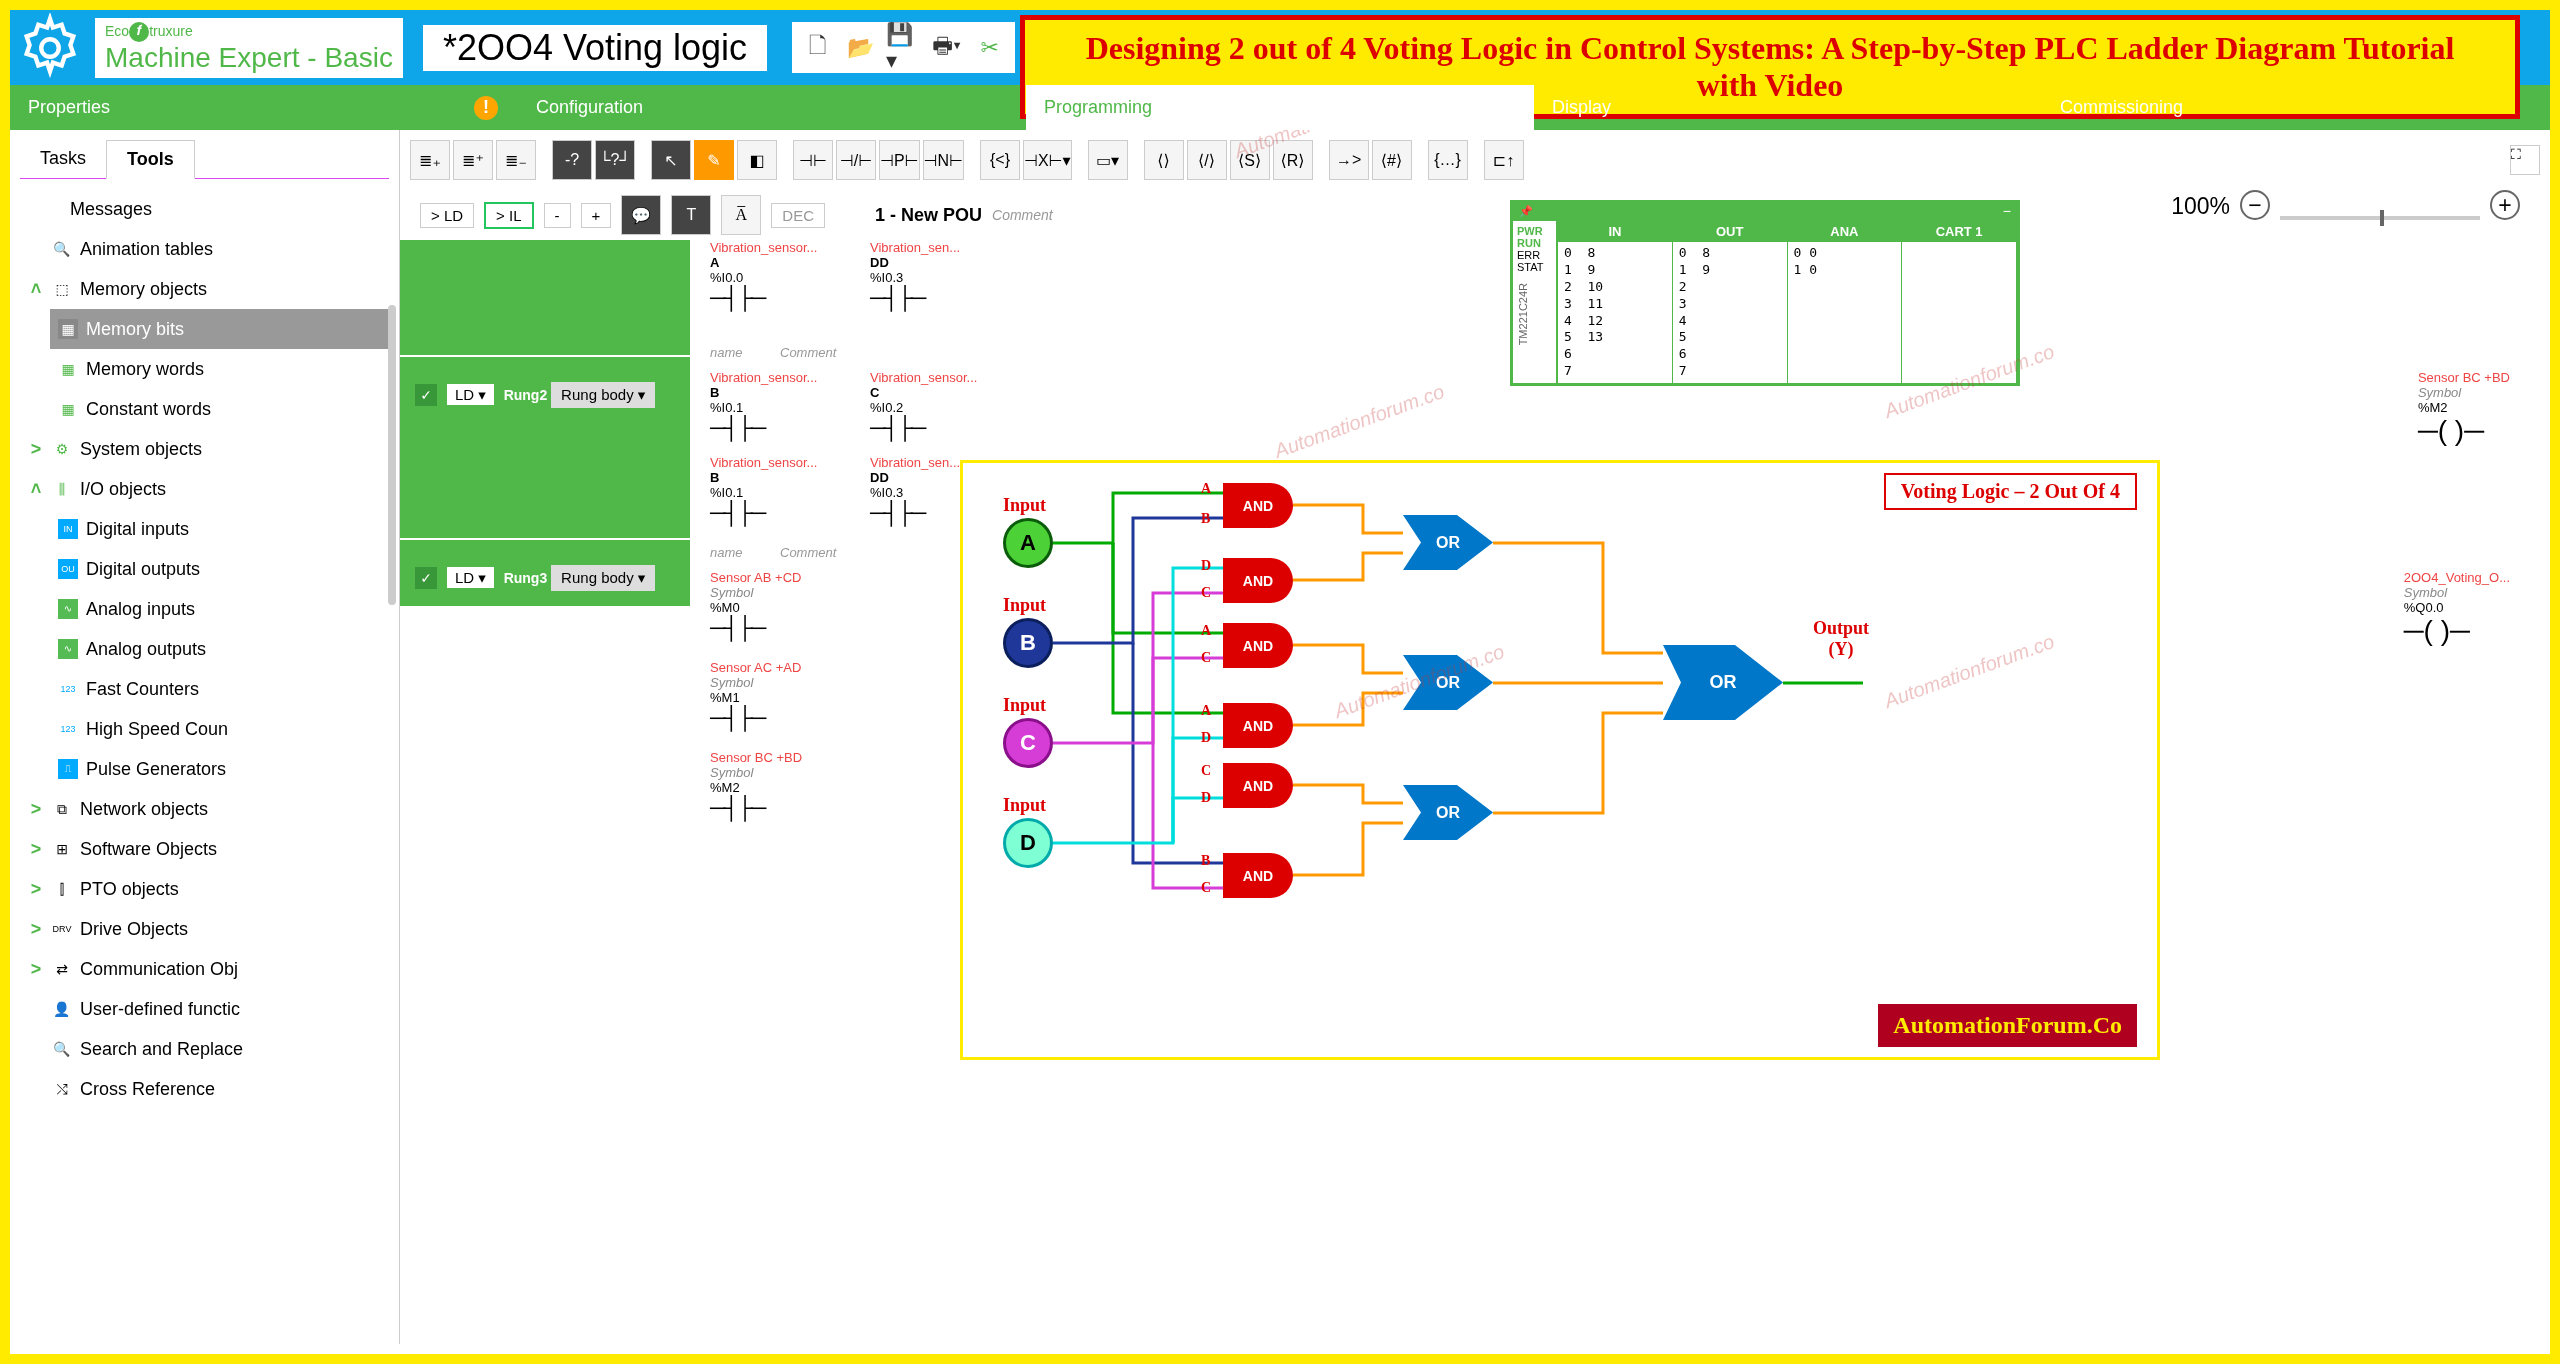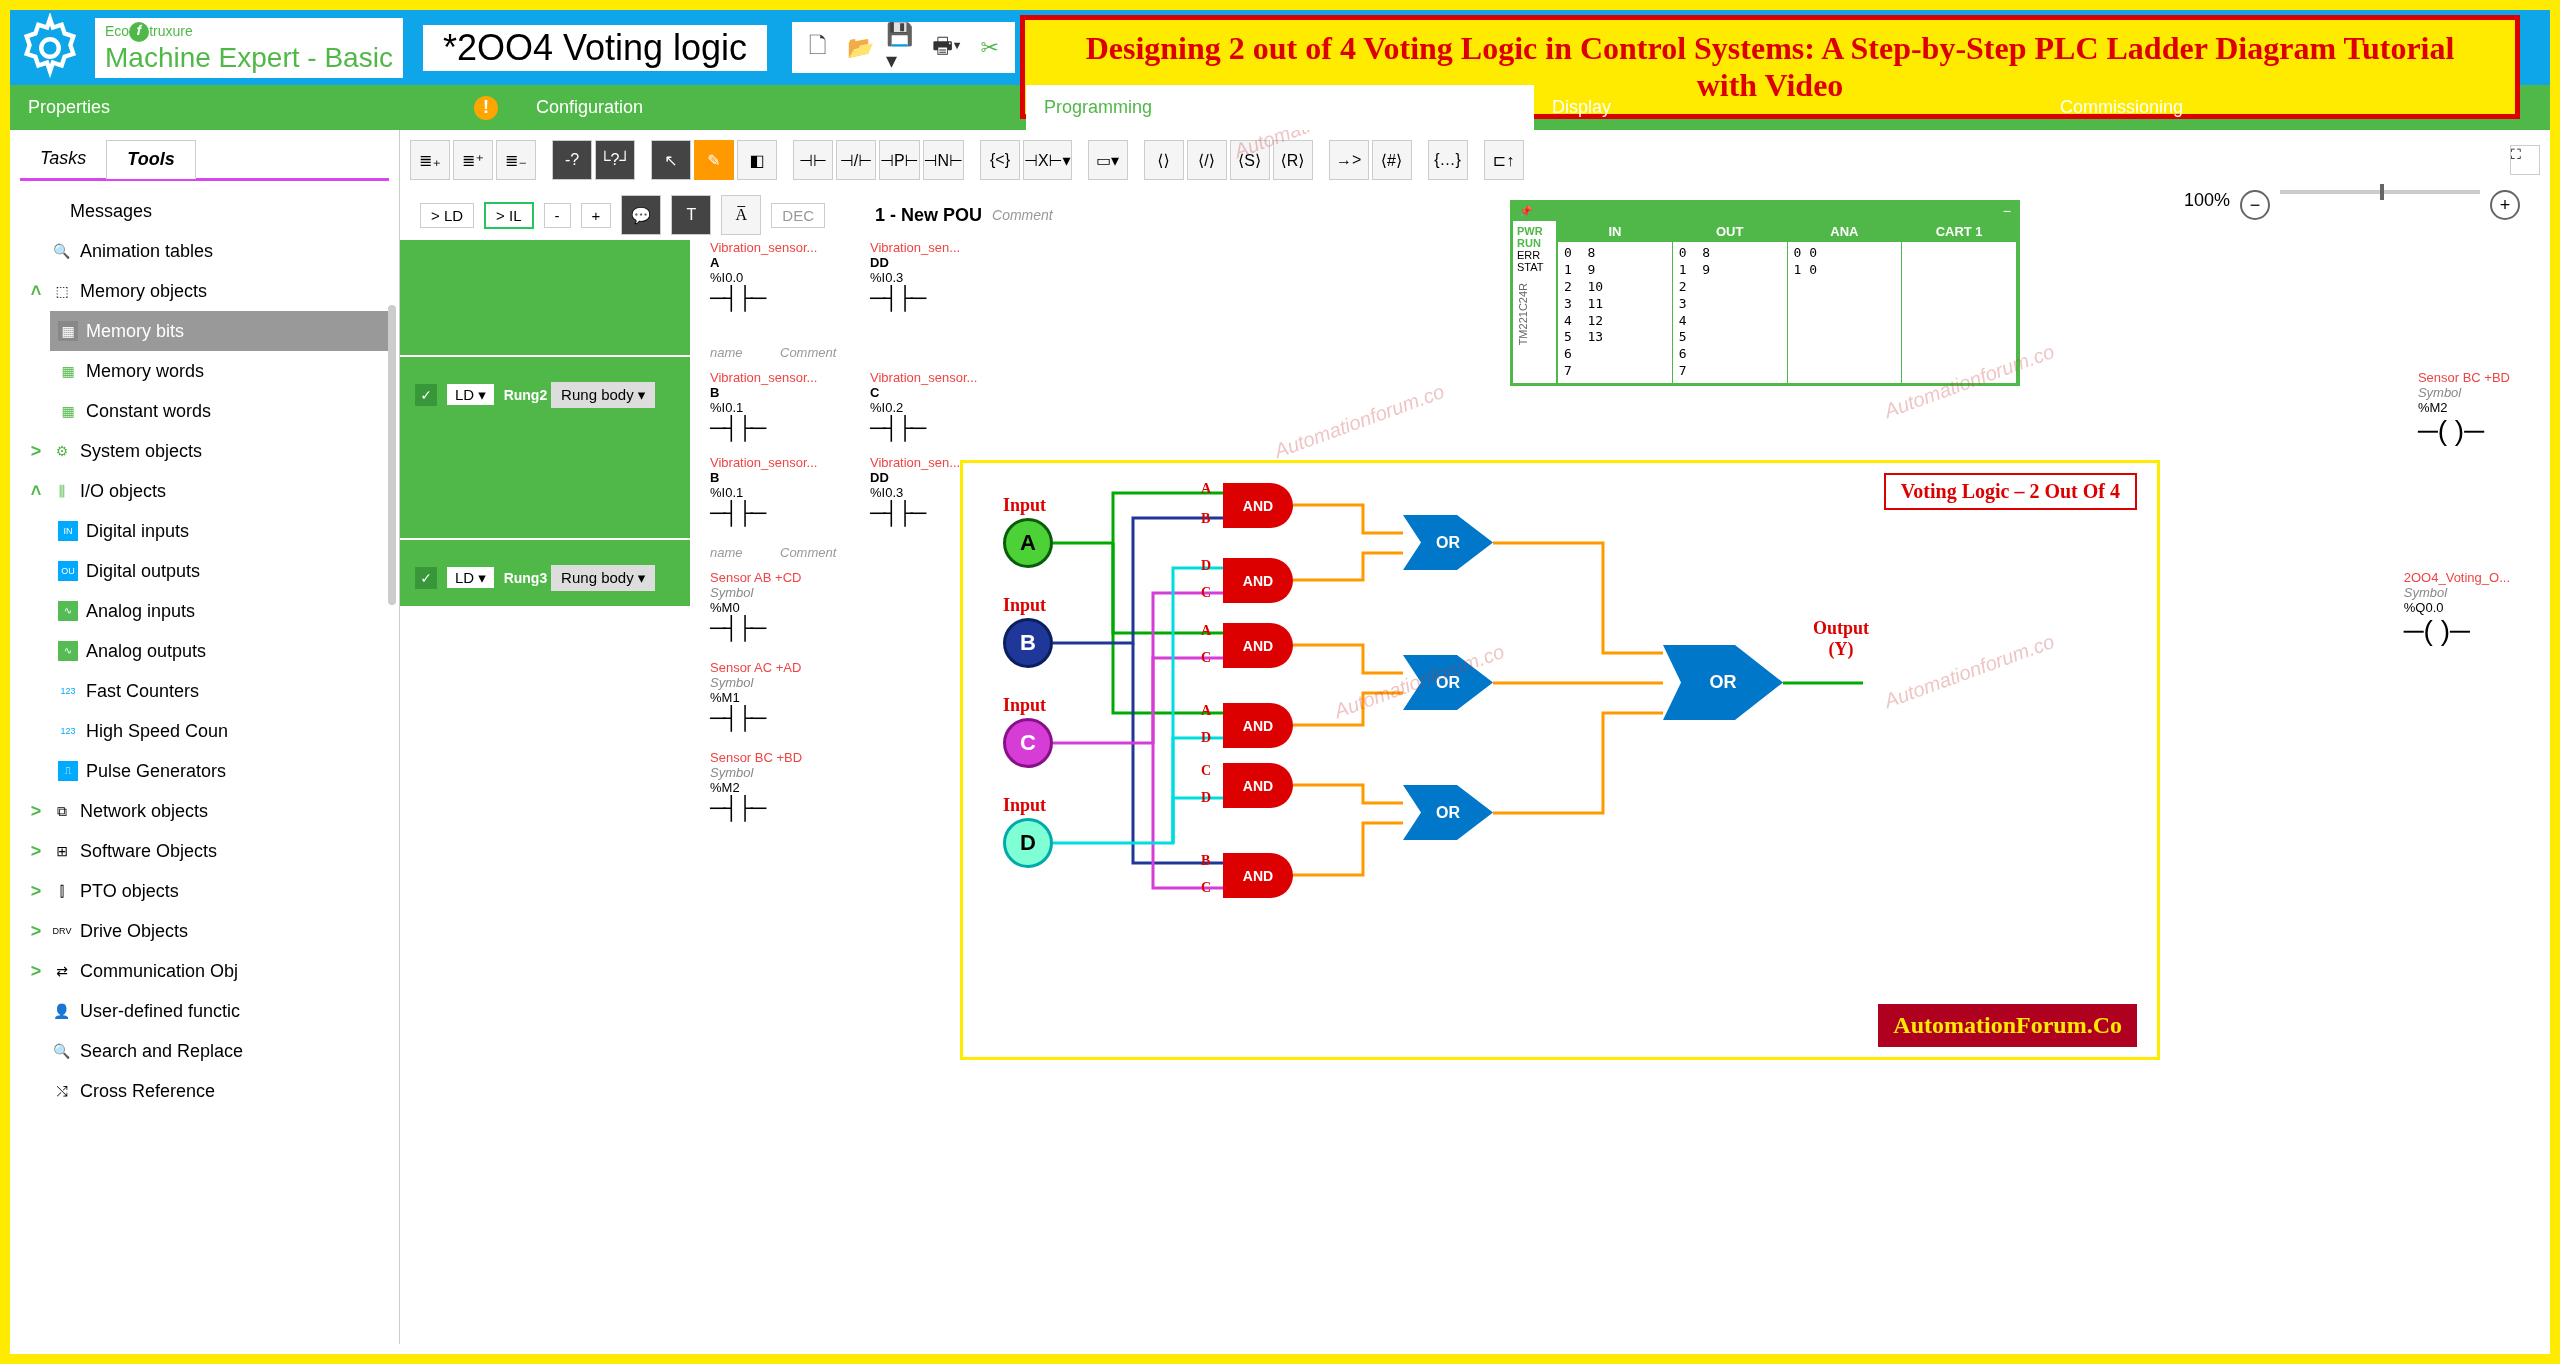--- a/index.html
+++ b/index.html
@@ -11,21 +11,21 @@
 .filename { background: #fff; font-size: 36px; padding: 2px 20px; margin-left: 20px; }
 .toolbar-top { display: flex; gap: 8px; margin-left: 25px; align-items: center; }
 .toolbar-top .tb { width: 35px; height: 35px; background: #fff; display: flex; align-items: center; justify-content: center; font-size: 22px; color: #333; cursor: pointer; }
 .banner { position: absolute; right: 30px; top: 5px; background: #ffeb00; border: 5px solid #d00; padding: 10px 30px; font-size: 32px; font-weight: bold; color: #d00; text-align: center; width: 1500px; font-family: 'Times New Roman', serif; }
 .navbar { background: #50b848; height: 45px; display: flex; }
 .nav-item { flex: 1; color: #fff; display: flex; align-items: center; padding: 0 18px; font-size: 18px; position: relative; cursor: pointer; text-align: center; }
 .nav-item.active { background: #fff; color: #50b848; }
 .warn-icon { width: 24px; height: 24px; background: #ffa500; border-radius: 50%; display: inline-flex; align-items: center; justify-content: center; color: #fff; font-weight: bold; position: absolute; right: 20px; }
 .main { display: flex; height: calc(100% - 130px); }
 .sidebar { width: 390px; background: #fff; border-right: 1px solid #ccc; padding: 10px; overflow: hidden; position: relative; }
-.tabs { display: flex; border-bottom: 3px solid #d946ef; margin-bottom: 10px; font-style: italic; }
+.tabs { display: flex; border-bottom: 1px solid #d946ef; margin-bottom: 10px; }
 .tab { padding: 8px 20px; cursor: pointer; font-size: 18px; }
 .tab.active { font-weight: bold; border: 1px solid #ccc; border-bottom: 1px solid #fff; margin-bottom: -1px; background: #fff; }
 .tree { font-size: 18px; line-height: 2; }
 .tree-item { display: flex; align-items: center; padding: 2px 8px; gap: 8px; cursor: pointer; }
 .tree-item.selected { background: #999; color: #fff; }
 .tree-item .exp { width: 16px; text-align: center; font-weight: bold; }
 .tree-item .ticon { width: 20px; height: 20px; font-size: 14px; display: inline-flex; align-items: center; justify-content: center; }
 .tree-sub { padding-left: 30px; }
 .exp-green { color: #50b848; }
 .canvas { flex: 1; background: #fff; position: relative; overflow: hidden; }
@@ -61,21 +61,21 @@
 .io-col-b { padding: 3px 6px; font-family: monospace; font-size: 13px; line-height: 1.3; }
 .logic-diagram { position: absolute; left: 560px; top: 330px; width: 1200px; height: 600px; border: 3px solid #ffeb00; background: #fff; }
 .logic-title { position: absolute; right: 20px; top: 10px; border: 2px solid #d00; padding: 5px 15px; color: #d00; font-weight: bold; font-family: 'Times New Roman', serif; font-size: 20px; }
 .logic-url { position: absolute; right: 20px; bottom: 10px; background: #b00020; color: #ffeb00; font-weight: bold; padding: 8px 15px; font-size: 24px; font-family: 'Times New Roman', serif; }
 .input-node { position: absolute; width: 50px; height: 50px; border-radius: 50%; display: flex; align-items: center; justify-content: center; font-weight: bold; font-size: 22px; }
 .input-label { position: absolute; color: #d00; font-weight: bold; font-family: 'Times New Roman', serif; font-size: 18px; }
 .gate-and { position: absolute; width: 70px; height: 45px; background: #d00; border-radius: 0 25px 25px 0; display: flex; align-items: center; justify-content: center; color: #fff; font-weight: bold; font-size: 14px; }
 .gate-or { position: absolute; width: 90px; height: 55px; background: #0077c8; display: flex; align-items: center; justify-content: center; color: #fff; font-weight: bold; clip-path: polygon(0 0, 60% 0, 100% 50%, 60% 100%, 0 100%, 20% 50%); font-size: 16px; }
 .gate-or-big { position: absolute; width: 120px; height: 75px; background: #0077c8; display: flex; align-items: center; justify-content: center; color: #fff; font-weight: bold; clip-path: polygon(0 0, 60% 0, 100% 50%, 60% 100%, 0 100%, 15% 50%); font-size: 18px; }
 .output-lbl { position: absolute; color: #d00; font-weight: bold; font-family: 'Times New Roman', serif; text-align: center; }
-.zoom { position: absolute; right: 30px; top: 60px; display: flex; align-items: flex-start; gap: 10px; font-size: 18px; }
+.zoom { position: absolute; right: 30px; top: 60px; display: flex; align-items: flex-end; gap: 10px; font-size: 23px; }
 .zoom-btn { width: 30px; height: 30px; border: 2px solid #666; border-radius: 50%; display: flex; align-items: center; justify-content: center; cursor: pointer; }
 .right-coil { position: absolute; font-size: 13px; }
 .coil-sym { font-size: 28px; }
 .watermark { position: absolute; color: rgba(200,60,60,0.3); font-size: 20px; transform: rotate(-20deg); font-style: italic; pointer-events: none; }
 .pin-lbl { position: absolute; color: #d00; font-weight: bold; font-size: 14px; font-family: 'Times New Roman', serif; }
 .scrollbar-v { position: absolute; right: 3px; top: 175px; width: 8px; height: 300px; background: #ccc; border-radius: 4px; }
 </style>
 </head>
 <body>
 

